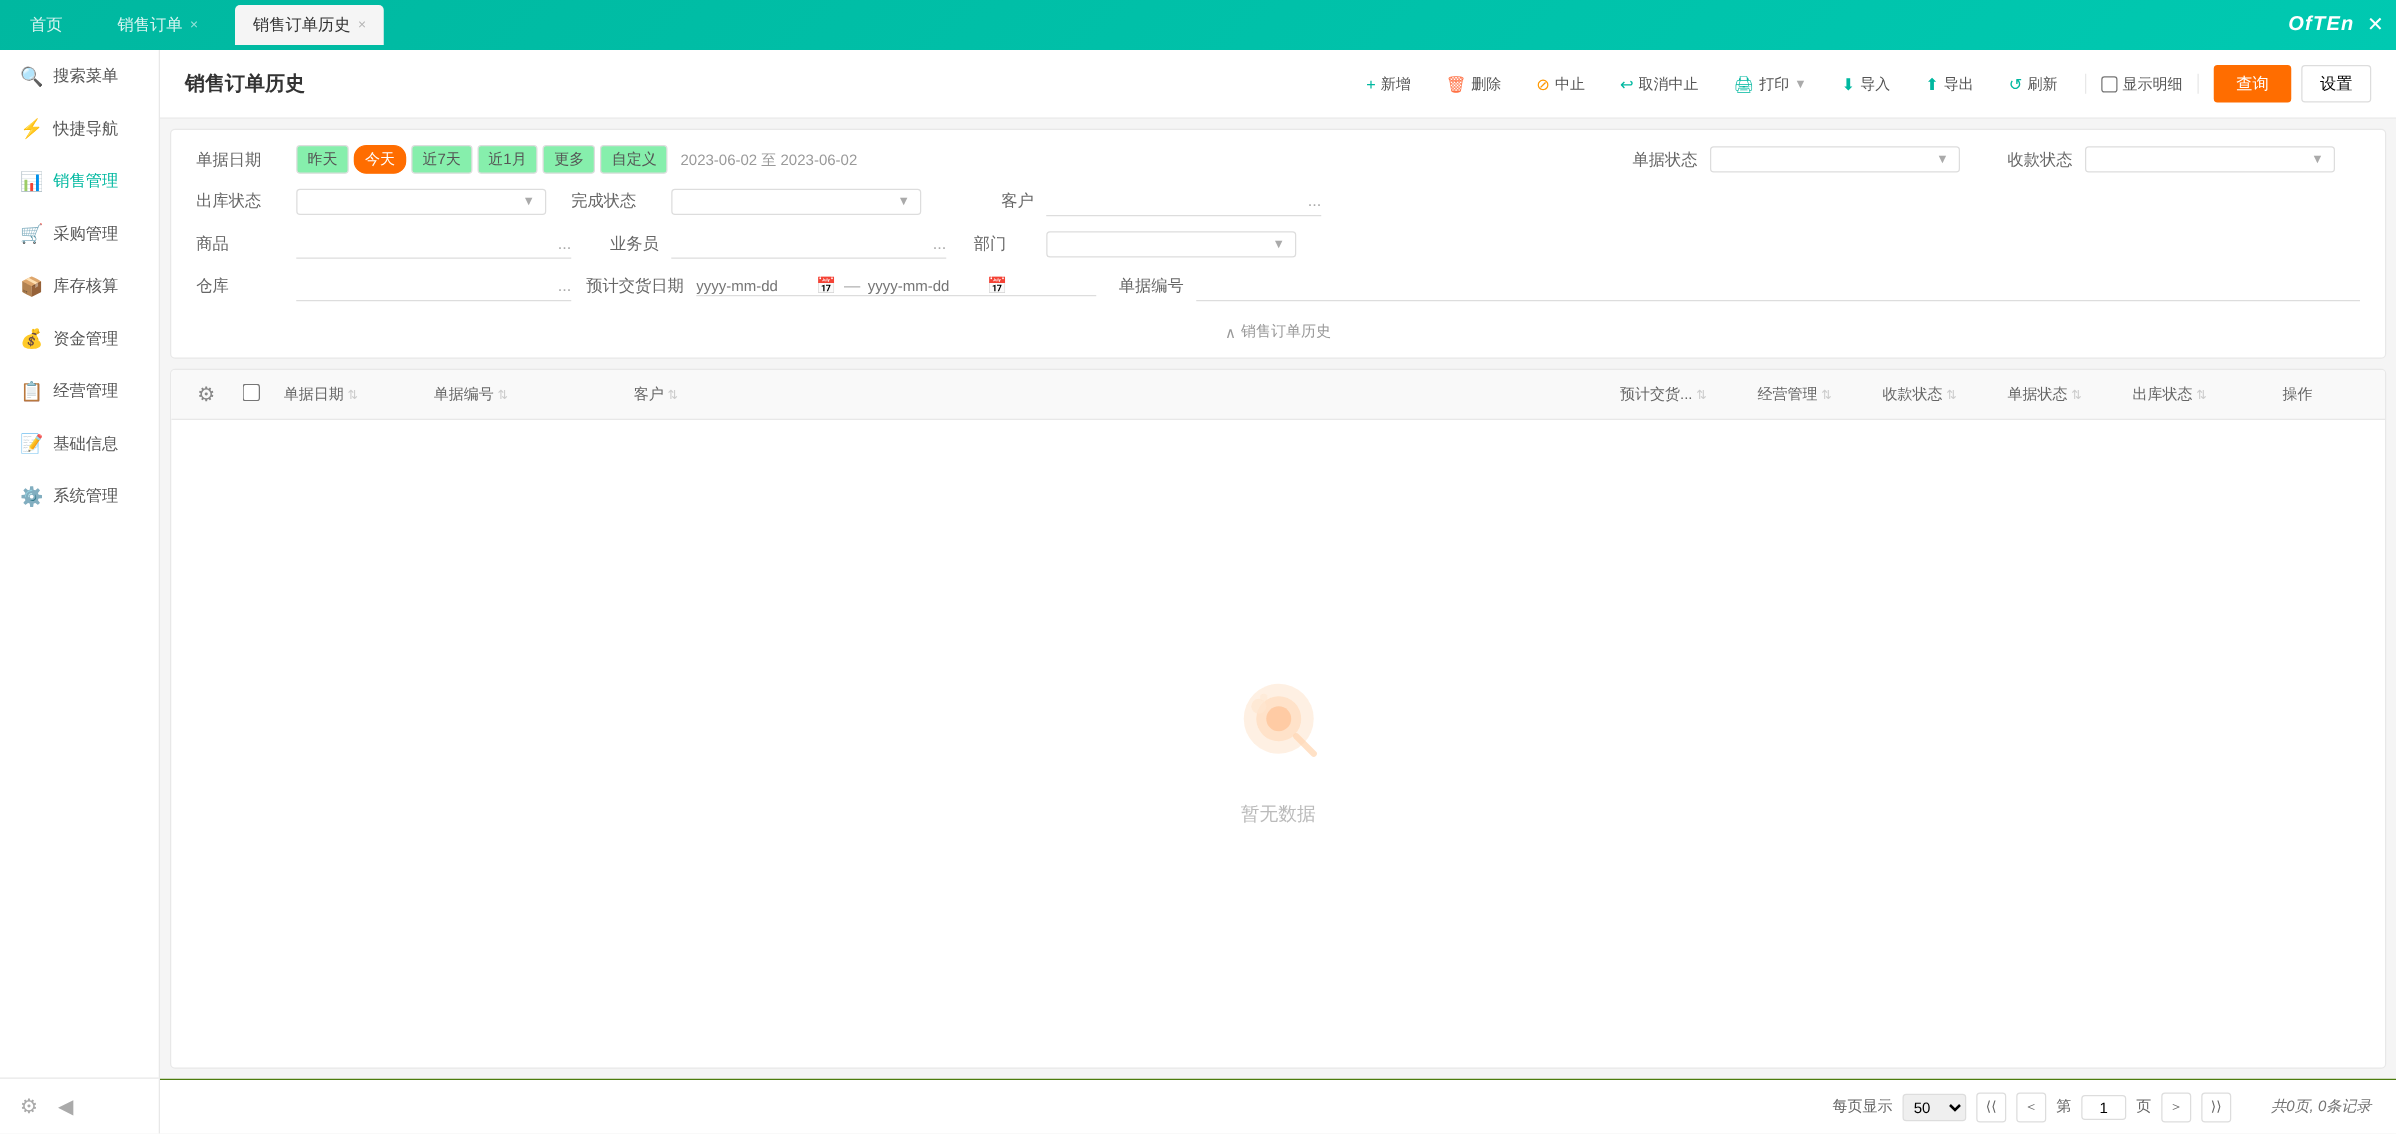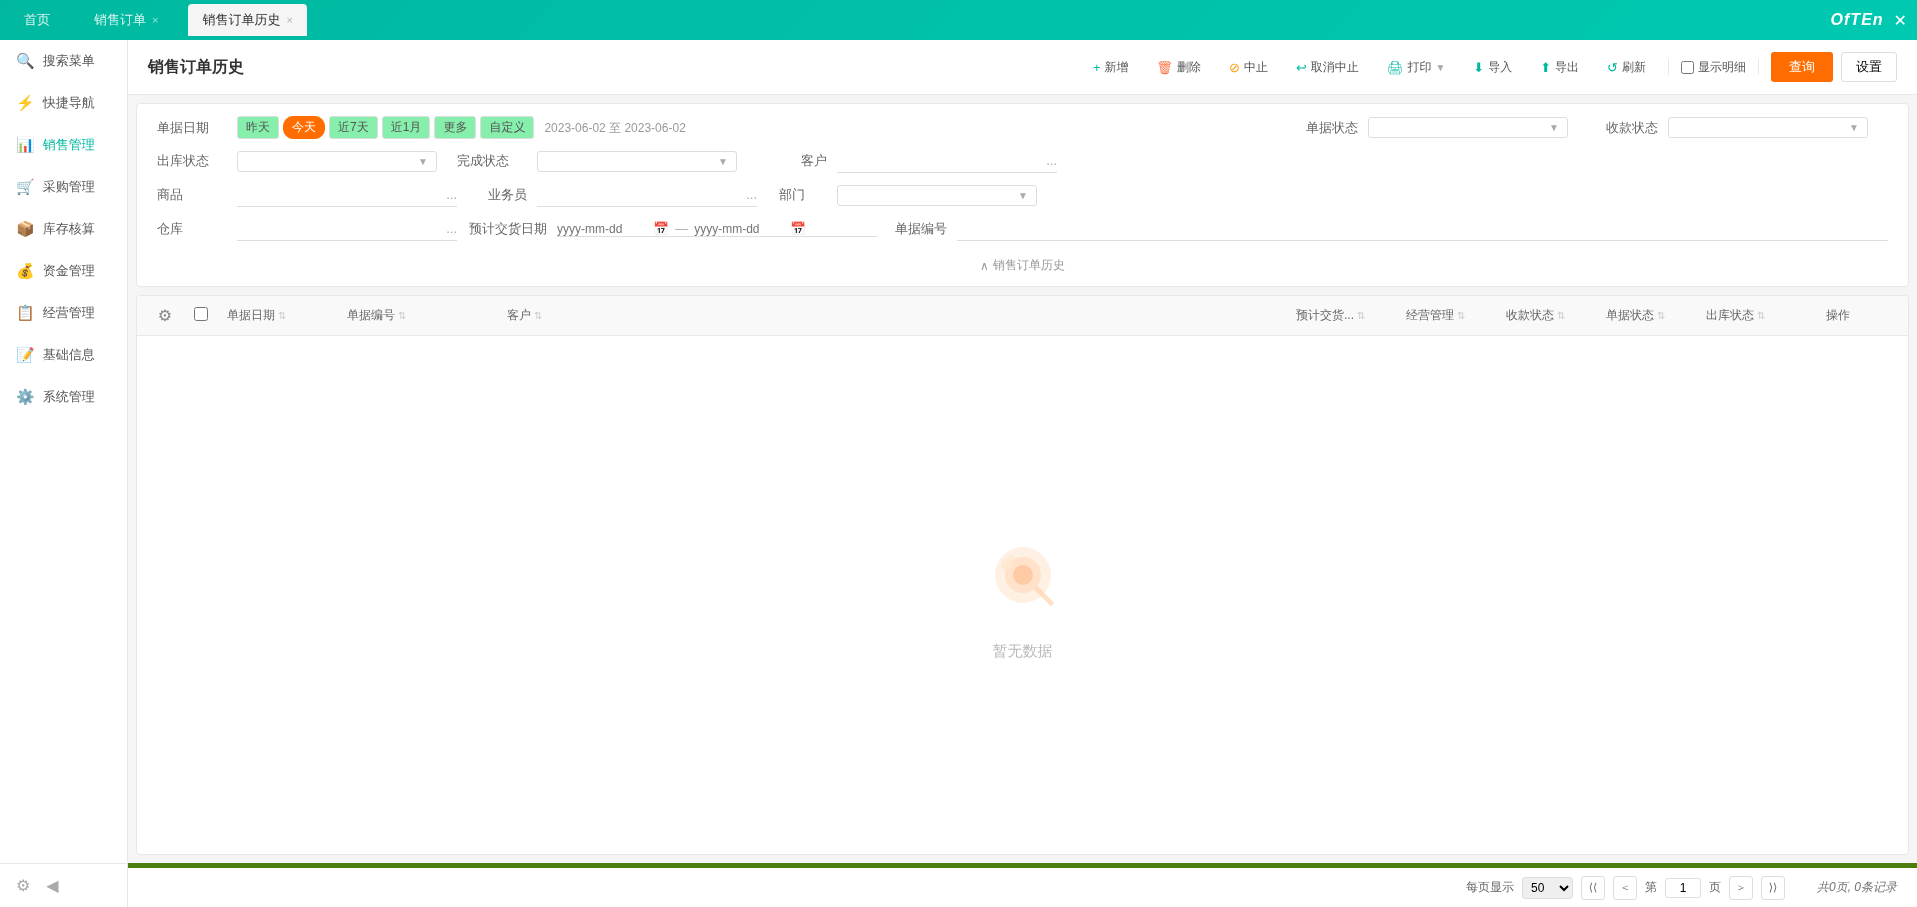--- a/index.html
+++ b/index.html
@@ -307,21 +307,21 @@
     .empty-icon {
       width: 100px;
       height: 100px;
       opacity: 0.6;
     }
 
     
     .pagination {
       height: 44px;
       background: #fff;
-      border-top: 5px solid #4d7c0f;
+      border-top: 1px solid #4d7c0f;
       display: flex;
       align-items: center;
       justify-content: flex-end;
       padding: 0 20px;
       gap: 8px;
       font-size: 12px;
       color: #666;
       flex-shrink: 0;
     }
     .page-size-select {

